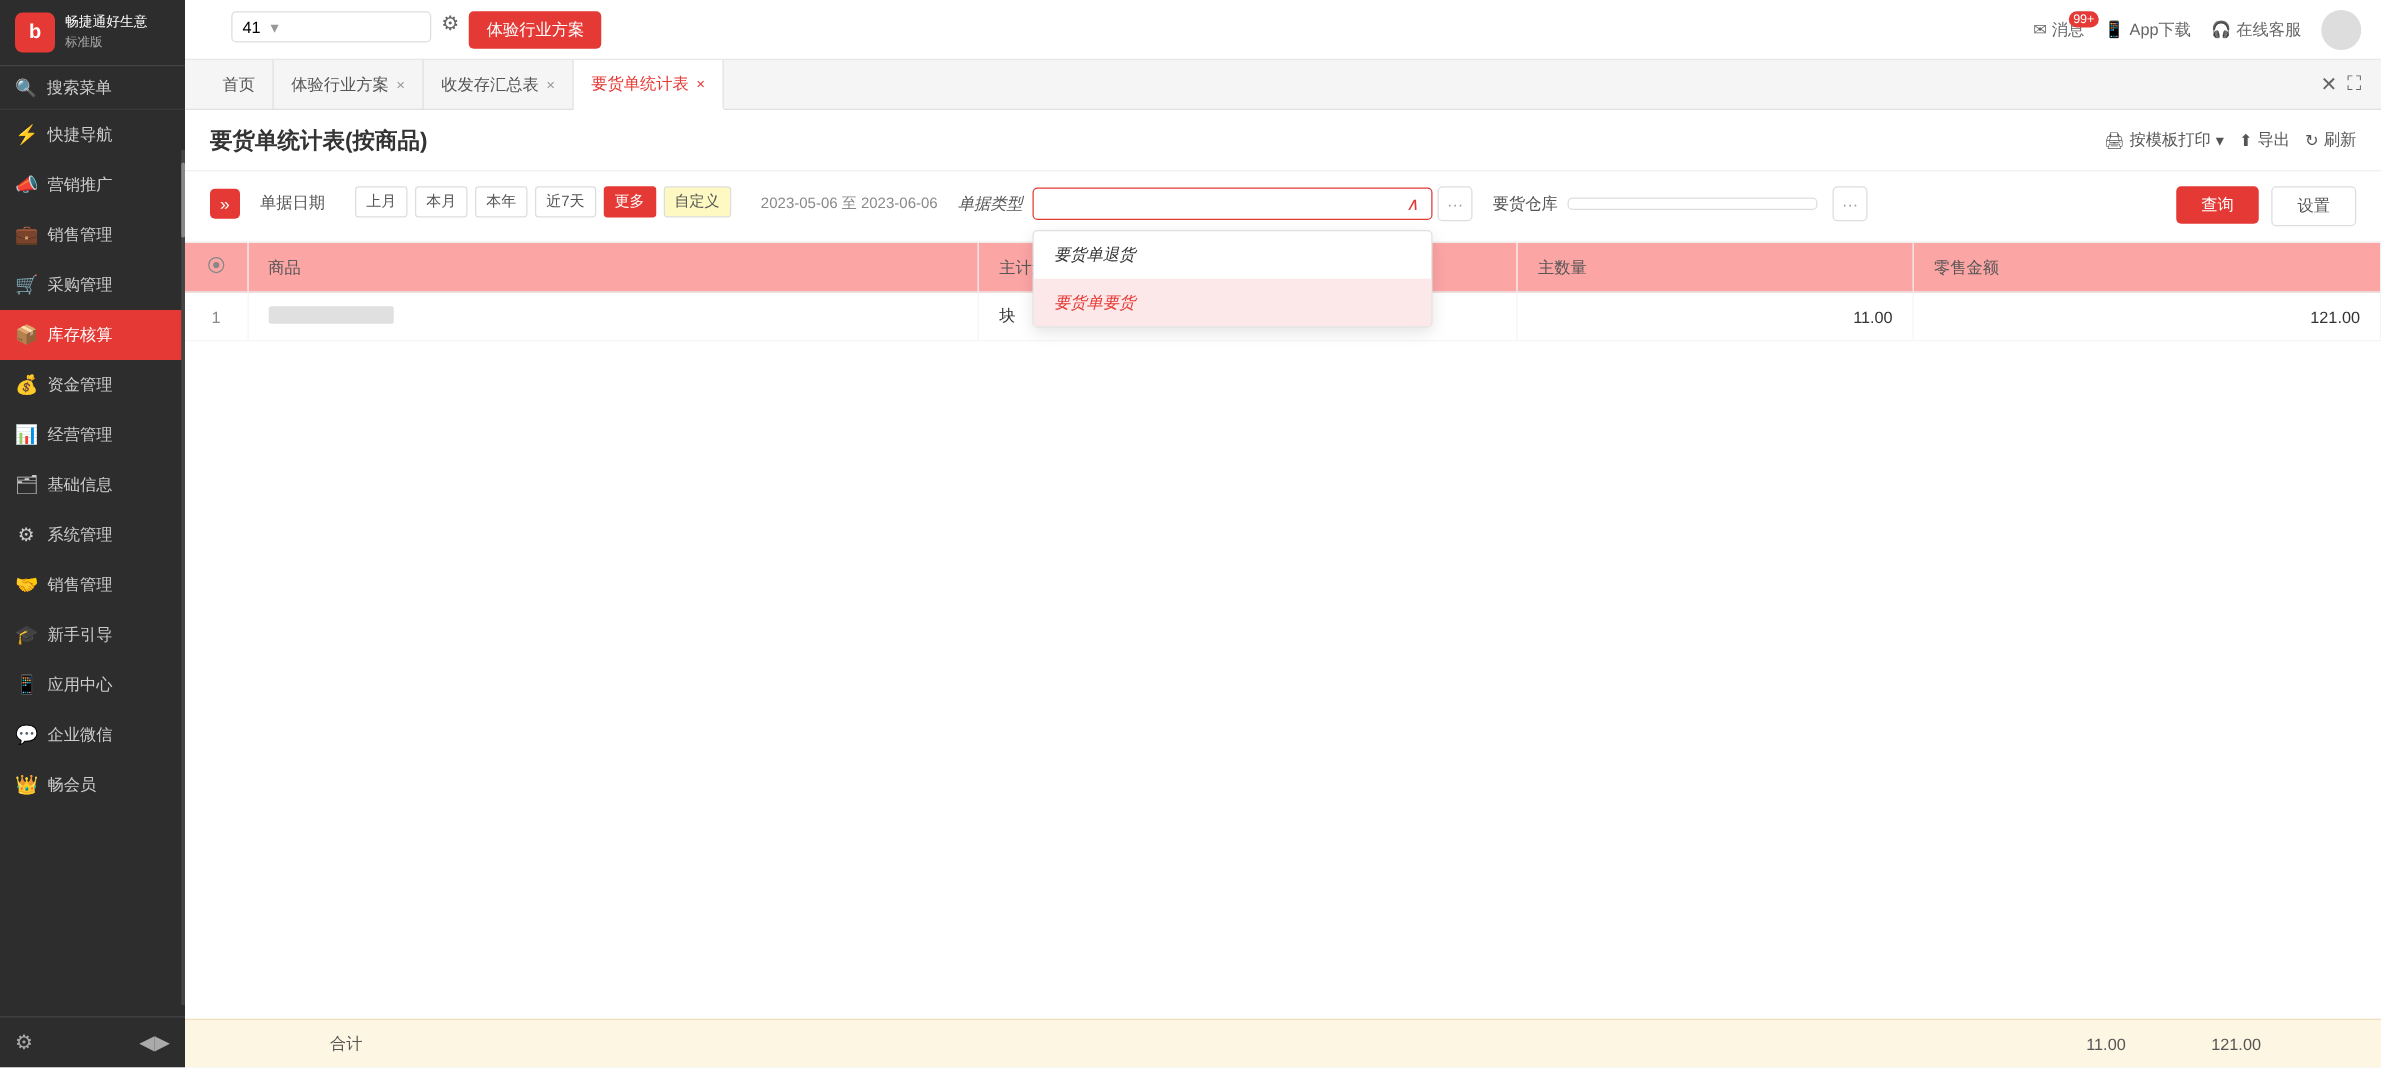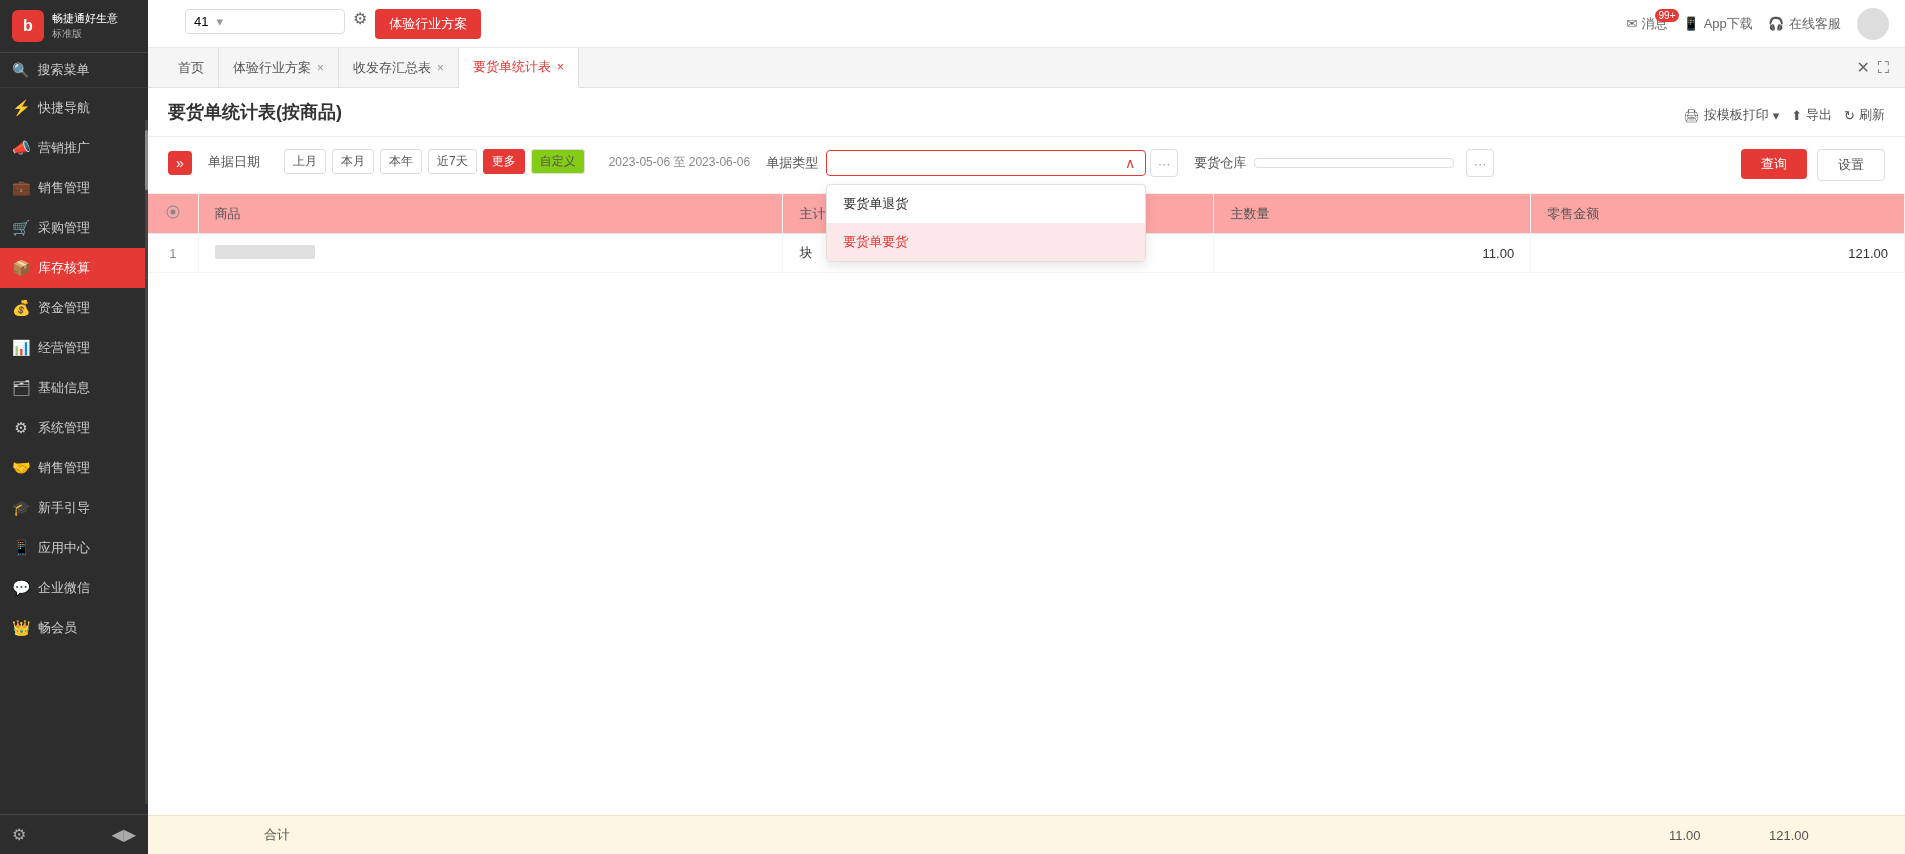--- a/index.html
+++ b/index.html
@@ -228,21 +228,21 @@
       flex: 1;
       background: #fff;
       overflow: hidden;
       display: flex;
       flex-direction: column;
     }
 
     
     .page-header {
       display: flex;
-      align-items: flex-end;
+      align-items: center;
       justify-content: space-between;
       padding: 12px 20px;
       border-bottom: 1px solid #f0f0f0;
     }
     .page-title {
       font-size: 18px;
       font-weight: 600;
       color: #333;
     }
     .page-actions {
@@ -308,31 +308,32 @@
       color: #fff;
       border-color: #e53935;
     }
     .date-custom {
       padding: 3px 8px;
       border: 1px solid #ddd;
       border-radius: 3px;
       cursor: pointer;
       font-size: 12px;
       color: #555;
-      background: #84cc16;
+      background: #fef9c3;
     }
     .date-range {
       font-size: 12px;
       color: #888;
       margin-top: 2px;
     }
     .filter-type-group {
       display: flex;
       flex-direction: column;
       position: relative;
+      font-style: italic;
     }
     .filter-type-row {
       display: flex;
       align-items: center;
     }
     .filter-select {
       display: flex;
       align-items: center;
       border: 1px solid #e53935;
       border-radius: 4px;

